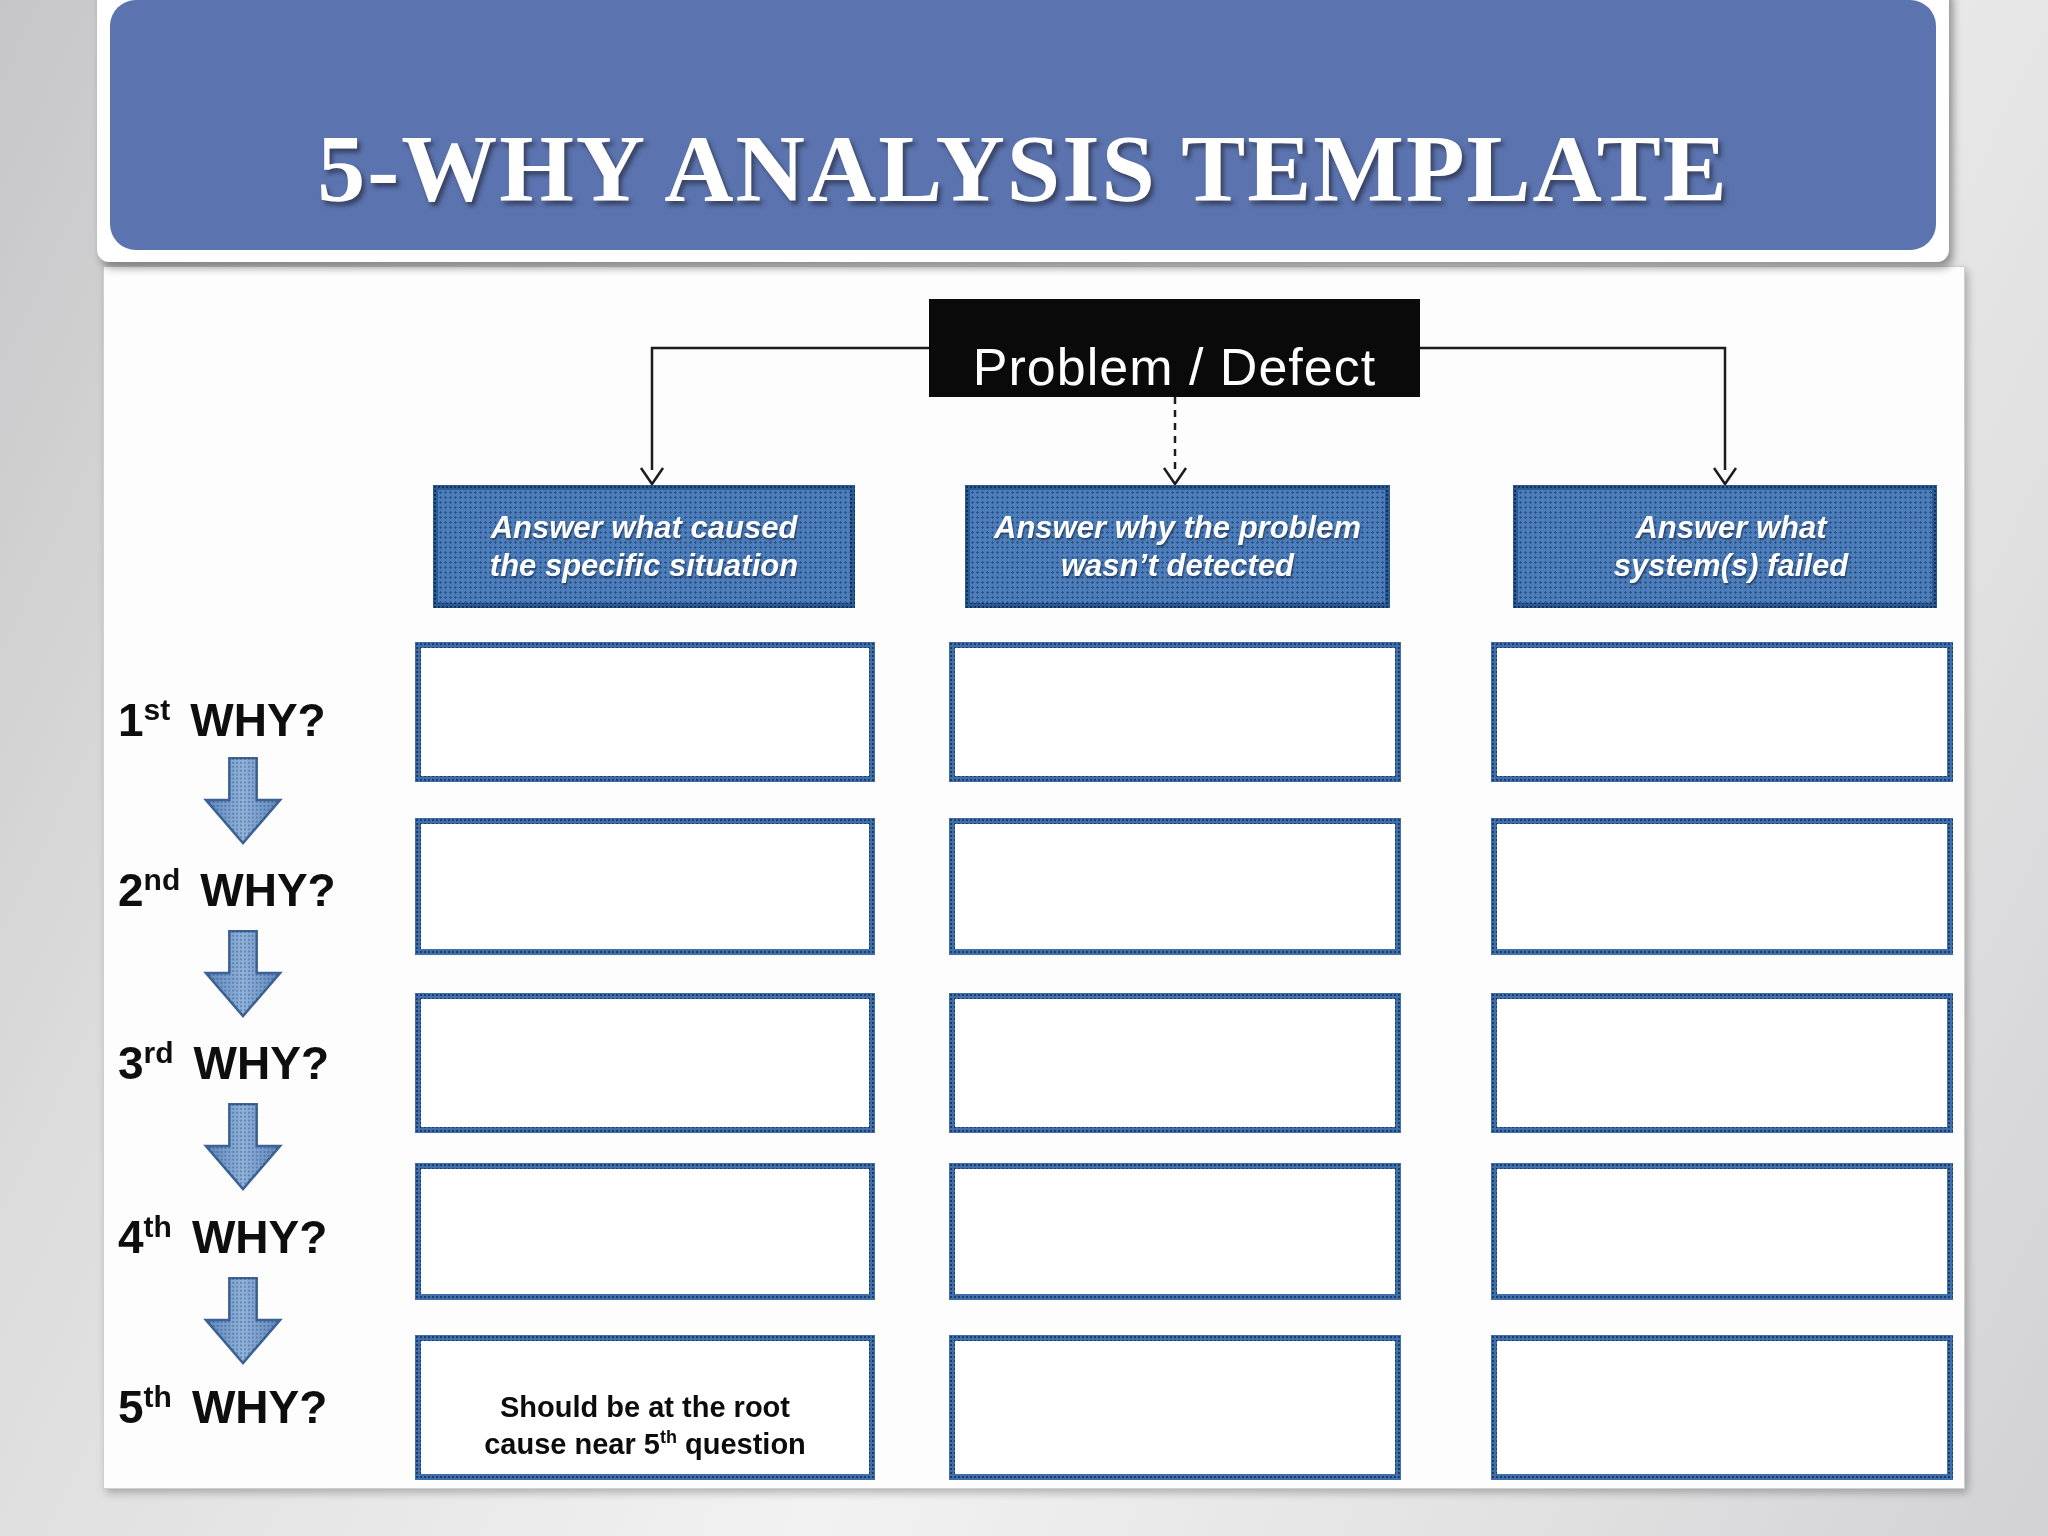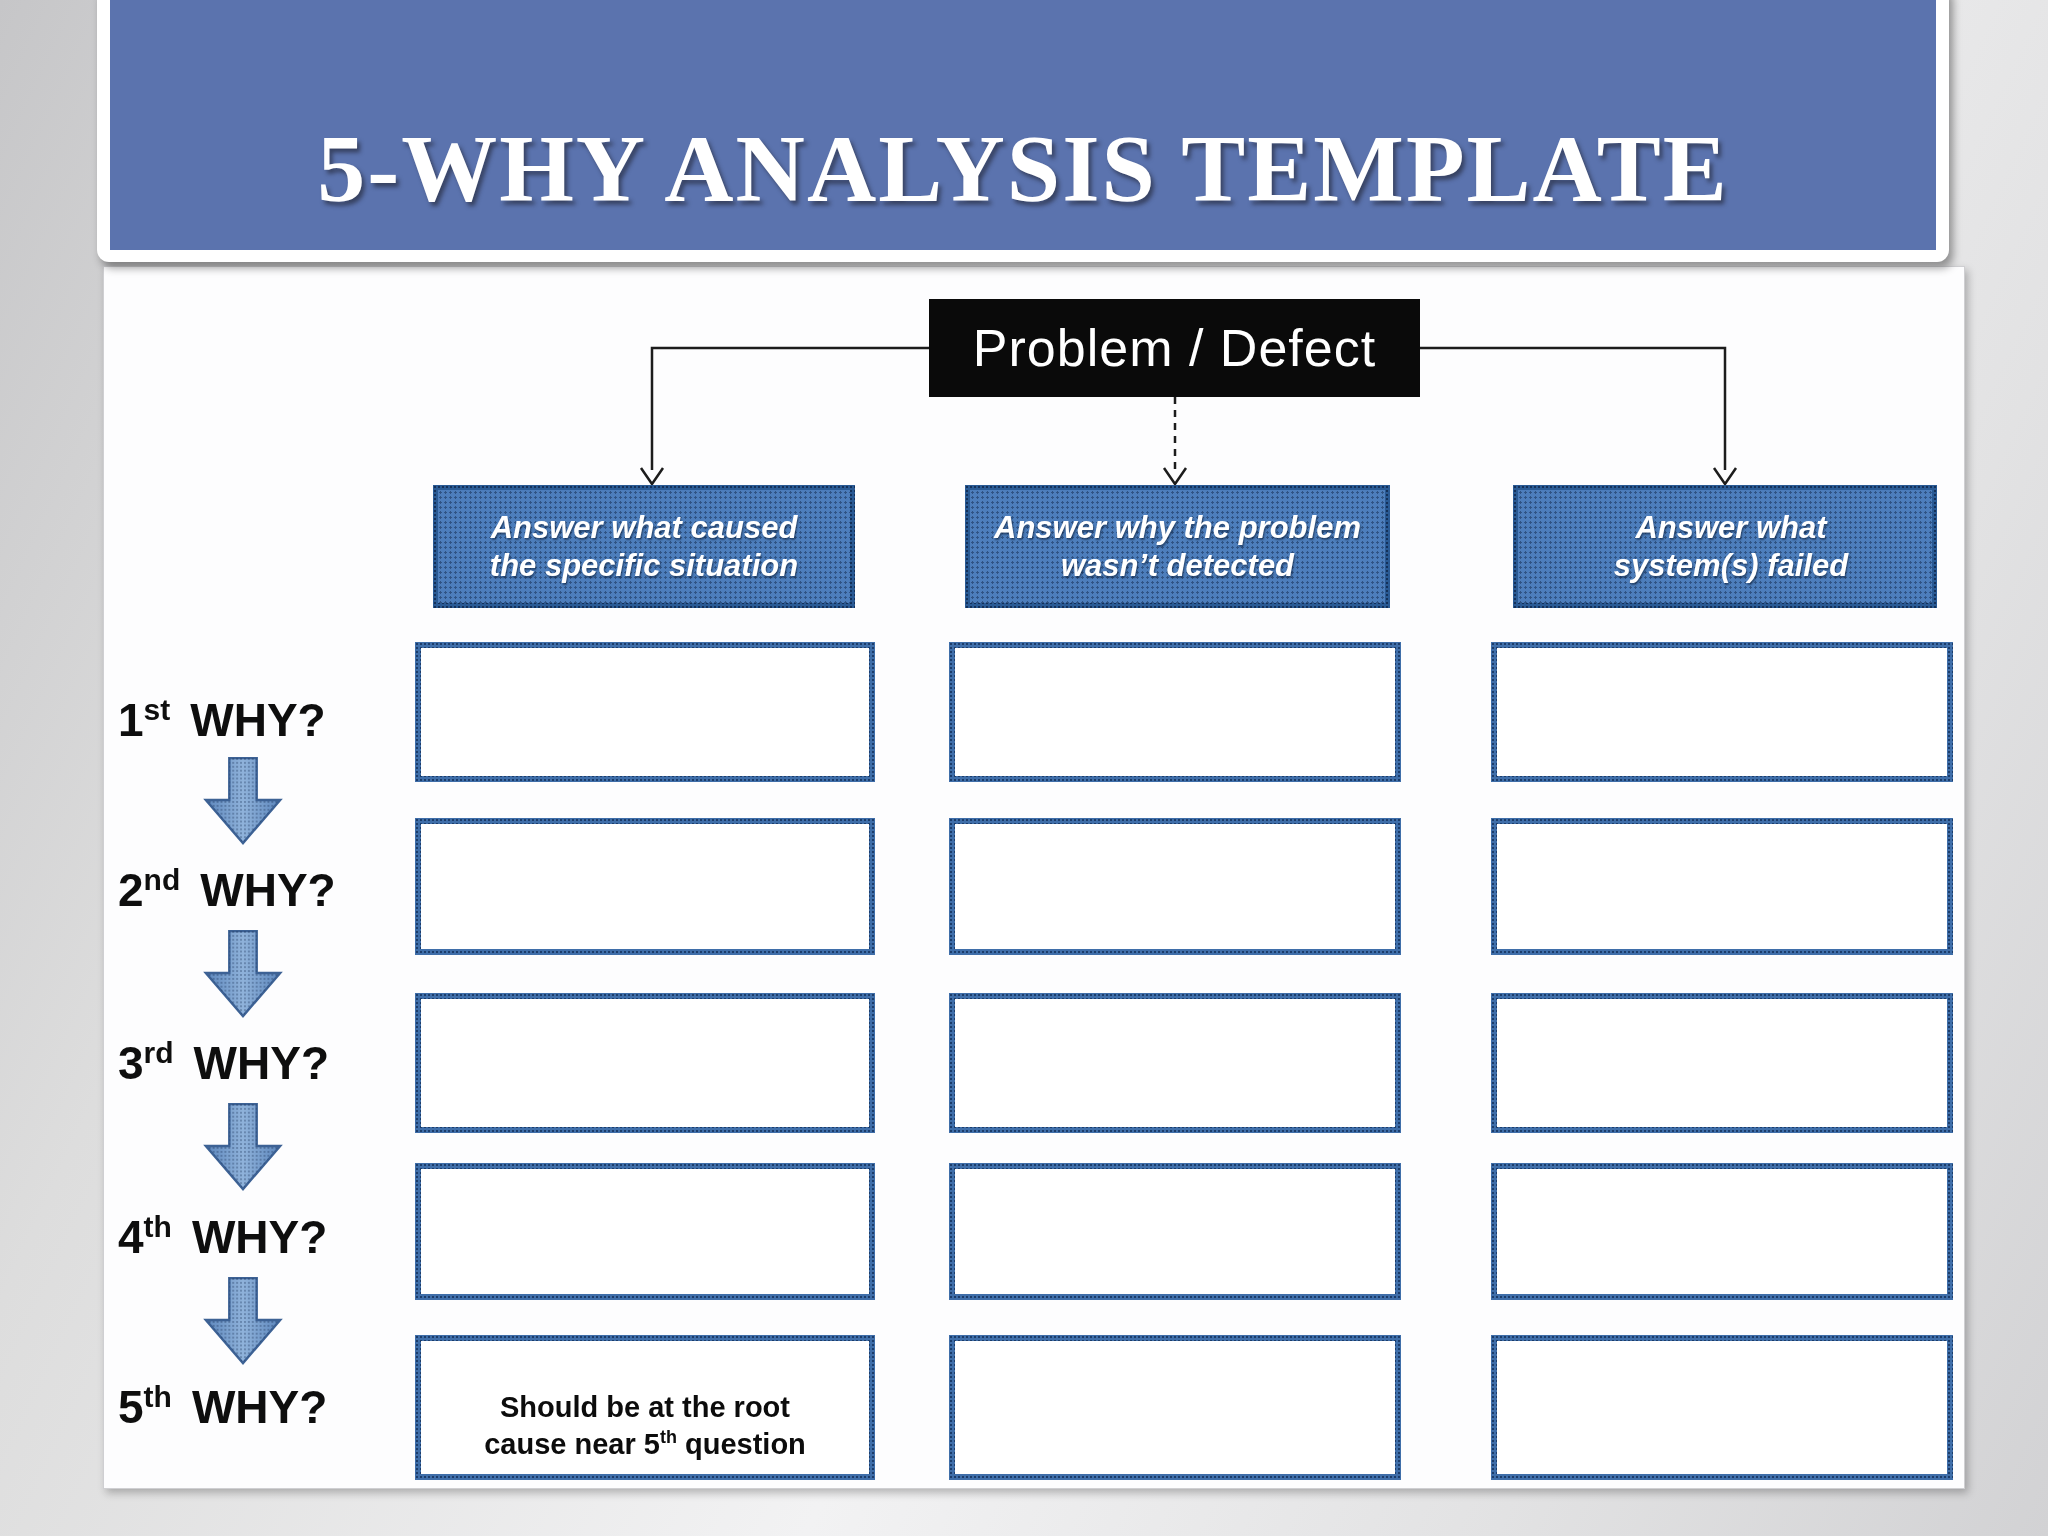--- a/index.html
+++ b/index.html
@@ -16,33 +16,33 @@
   }
   
   .banner{
     position:absolute;left:97px;top:-16px;width:1852px;height:278px;
     background:#ffffff;border-radius:12px;
     box-shadow:4px 6px 9px rgba(0,0,0,0.38);
   }
   .banner-fill{
     position:absolute;left:13px;right:13px;top:16px;bottom:12px;
     background:var(--banner-blue,#5b73ae);
-    display:flex;align-items:flex-end;justify-content:center;
+    display:flex;align-items:flex-end;justify-content:center;border-radius:26px;
   }
   .page-title{
     font-family:"Liberation Serif",serif;font-weight:bold;
     font-size:96px;letter-spacing:2px;color:#ffffff;
     margin:0 0 26px 0;white-space:nowrap;
     text-shadow:3px 4px 4px rgba(25,25,35,0.55);
   }
   
   .problem-box{
     position:absolute;left:929px;top:299px;width:491px;height:98px;
     background:var(--black-box,#0a0a0a);
-    display:flex;align-items:center;justify-content:center;
+    display:flex;align-items:flex-end;justify-content:center;
     color:#ffffff;font-size:52px;font-weight:500;letter-spacing:1px;
   }
   
   .overlay{position:absolute;left:0;top:0;width:2048px;height:1536px;pointer-events:none;}
   
   .col-header{
     position:absolute;height:123px;box-sizing:border-box;
     border:5px solid transparent;
     background-image:
       radial-gradient(circle, rgba(13,33,66,0.45) 1px, rgba(0,0,0,0) 1.4px),

